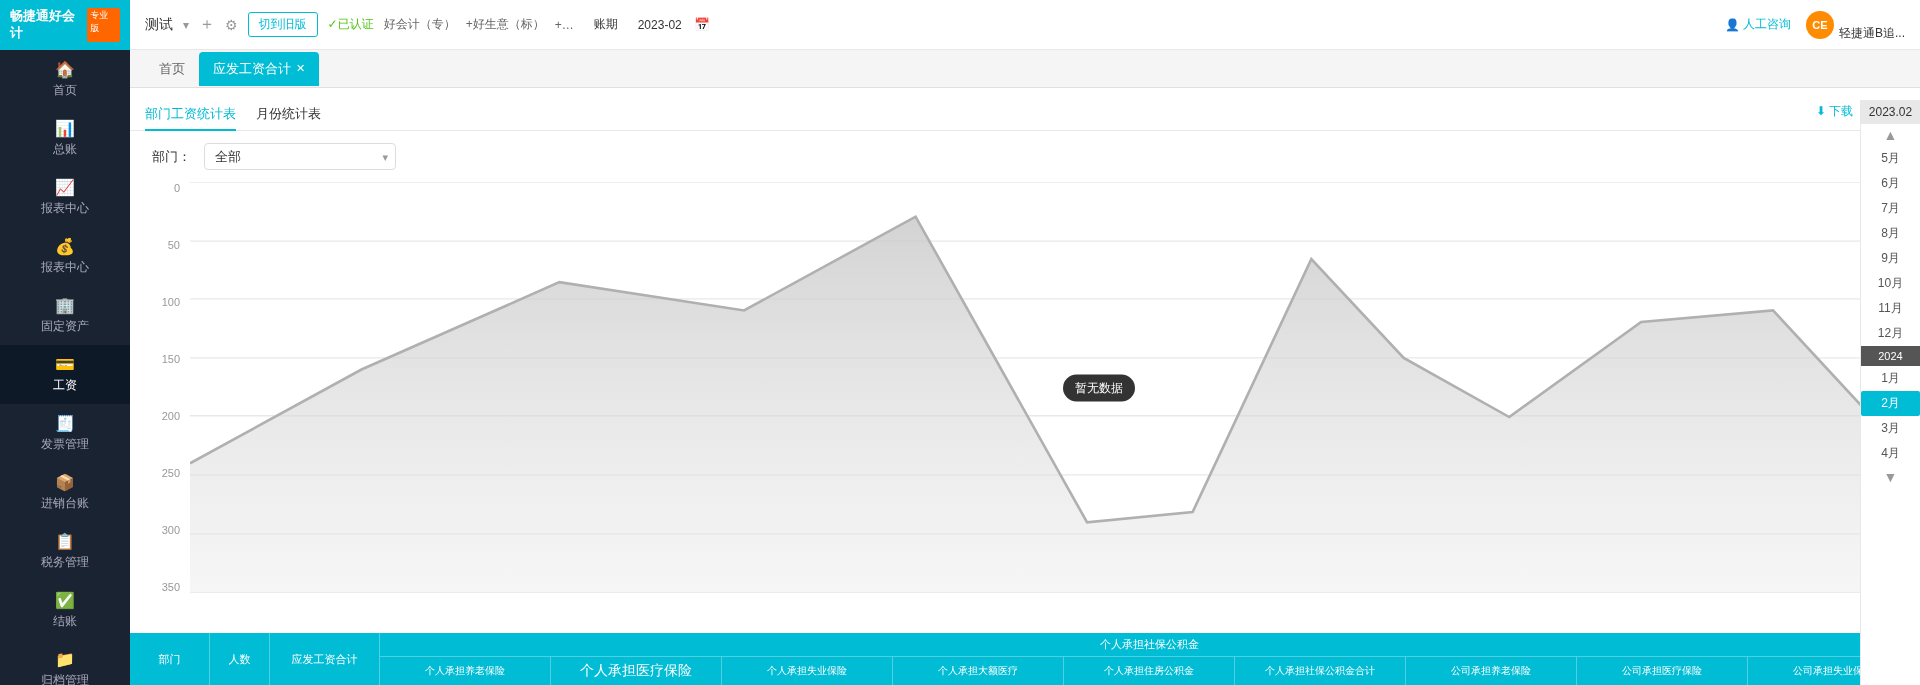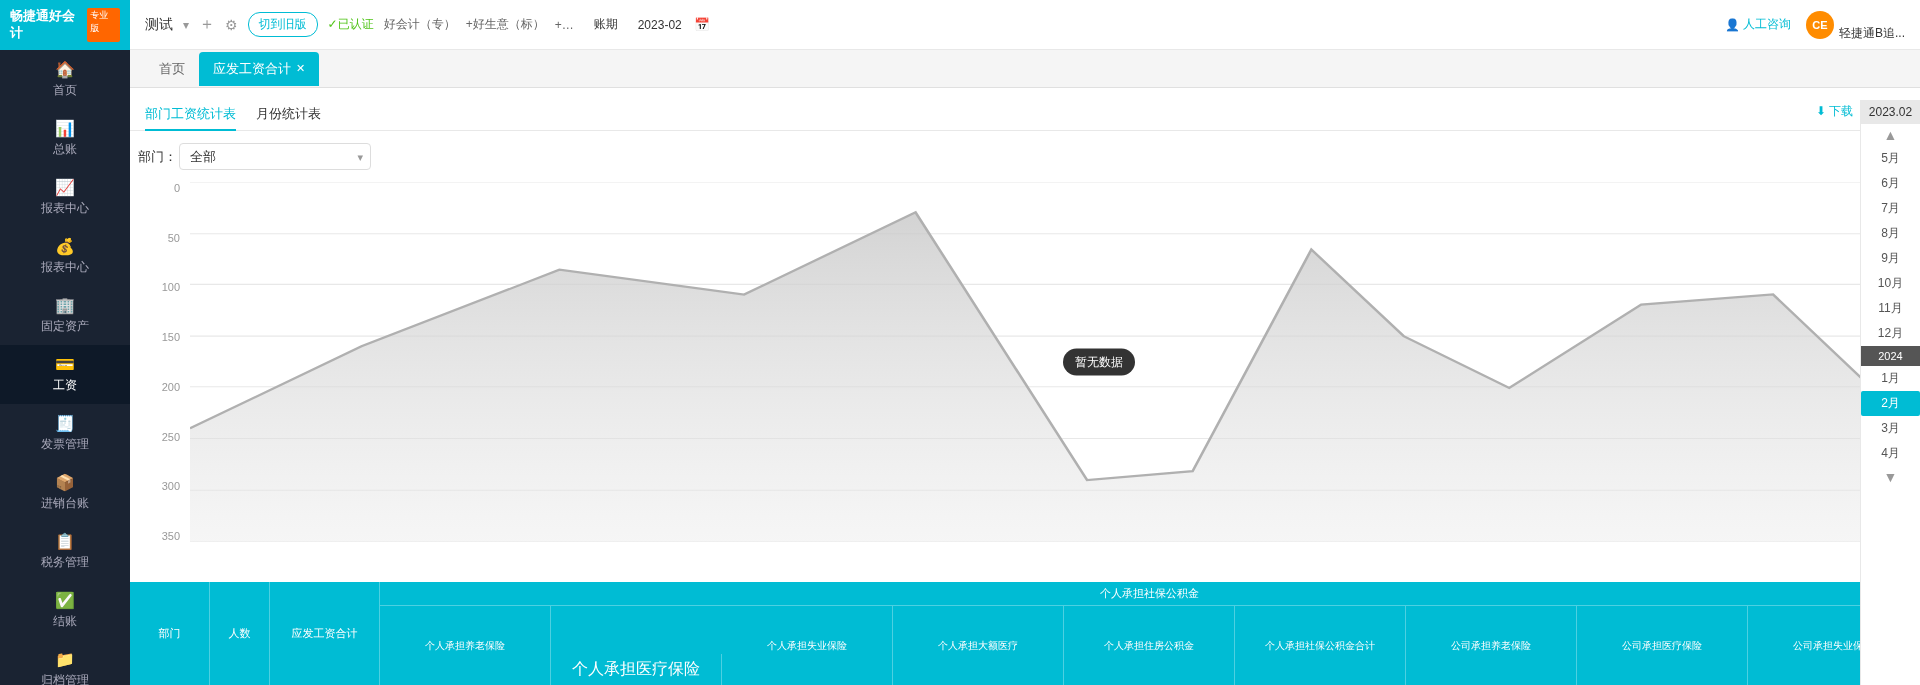--- a/index.html
+++ b/index.html
@@ -71,21 +71,21 @@
     }
     .topbar-title { font-size: 14px; color: #333; font-weight: 500; }
     .topbar-arrow { color: #999; font-size: 12px; cursor: pointer; }
     .topbar-add { color: #999; font-size: 16px; cursor: pointer; }
     .topbar-settings { color: #999; font-size: 14px; cursor: pointer; }
     .topbar-switch-btn {
       border: 1px solid #00bcd4;
       color: #00bcd4;
       background: white;
       padding: 3px 10px;
-      border-radius: 12px;
+      border-radius: 3px;
       cursor: pointer;
       font-size: 12px;
     }
     .badge-green { color: #52c41a; font-size: 12px; }
     .badge-text { color: #666; font-size: 12px; }
     .topbar-period { color: #333; font-size: 12px; margin-left: 10px; }
     .topbar-calendar { color: #999; margin-left: 3px; }
     .topbar-right { margin-left: auto; display: flex; align-items: center; gap: 15px; }
     .topbar-help { color: #00bcd4; font-size: 12px; cursor: pointer; display: flex; align-items: center; gap: 3px; }
     .topbar-user { display: flex; align-items: center; gap: 5px; cursor: pointer; }
@@ -164,22 +164,22 @@
       font-size: 12px;
       display: flex;
       align-items: center;
       gap: 3px;
     }
 
     
     .filter-bar {
       display: flex;
       align-items: center;
-      padding: 12px 8px;
-      gap: 2px;
+      padding: 12px 22px;
+      gap: 13px;
       flex-shrink: 0;
     }
     .filter-label { color: #333; font-size: 13px; }
     .filter-select {
       border: 1px solid #ddd;
       border-radius: 4px;
       padding: 5px 30px 5px 10px;
       font-size: 13px;
       color: #333;
       background: white;
@@ -499,21 +499,21 @@
         <div class="header-cell" style="width:110px; border-right:1px solid rgba(255,255,255,0.3); flex-shrink:0; background:#00bcd4; align-items:center; justify-content:center; text-align:center;">
           <span>应发工资合计</span>
         </div>
 
         <div style="flex:1; display:flex; flex-direction:column; border-right:1px solid rgba(255,255,255,0.3);">
           <div style="text-align:center; padding:4px; border-bottom:1px solid rgba(255,255,255,0.3); font-size:11px;">个人承担社保公积金</div>
           <div style="display:flex; flex:1;">
             <div class="header-cell" style="flex:1; border-right:1px solid rgba(255,255,255,0.3); font-size:10px;">
               <span>个人承担养老保险</span>
             </div>
-            <div class="header-cell" style="flex:1; border-right:1px solid rgba(255,255,255,0.3); font-size:16px;margin-top:48px;">
+            <div class="header-cell" style="flex:1; border-right:1px solid rgba(255,255,255,0.3); font-size:14px;">
               <span>个人承担医疗保险</span>
             </div>
             <div class="header-cell" style="flex:1; border-right:1px solid rgba(255,255,255,0.3); font-size:10px;">
               <span>个人承担失业保险</span>
             </div>
             <div class="header-cell" style="flex:1; border-right:1px solid rgba(255,255,255,0.3); font-size:10px;">
               <span>个人承担大额医疗</span>
             </div>
             <div class="header-cell" style="flex:1; border-right:1px solid rgba(255,255,255,0.3); font-size:10px;">
               <span>个人承担住房公积金</span>

